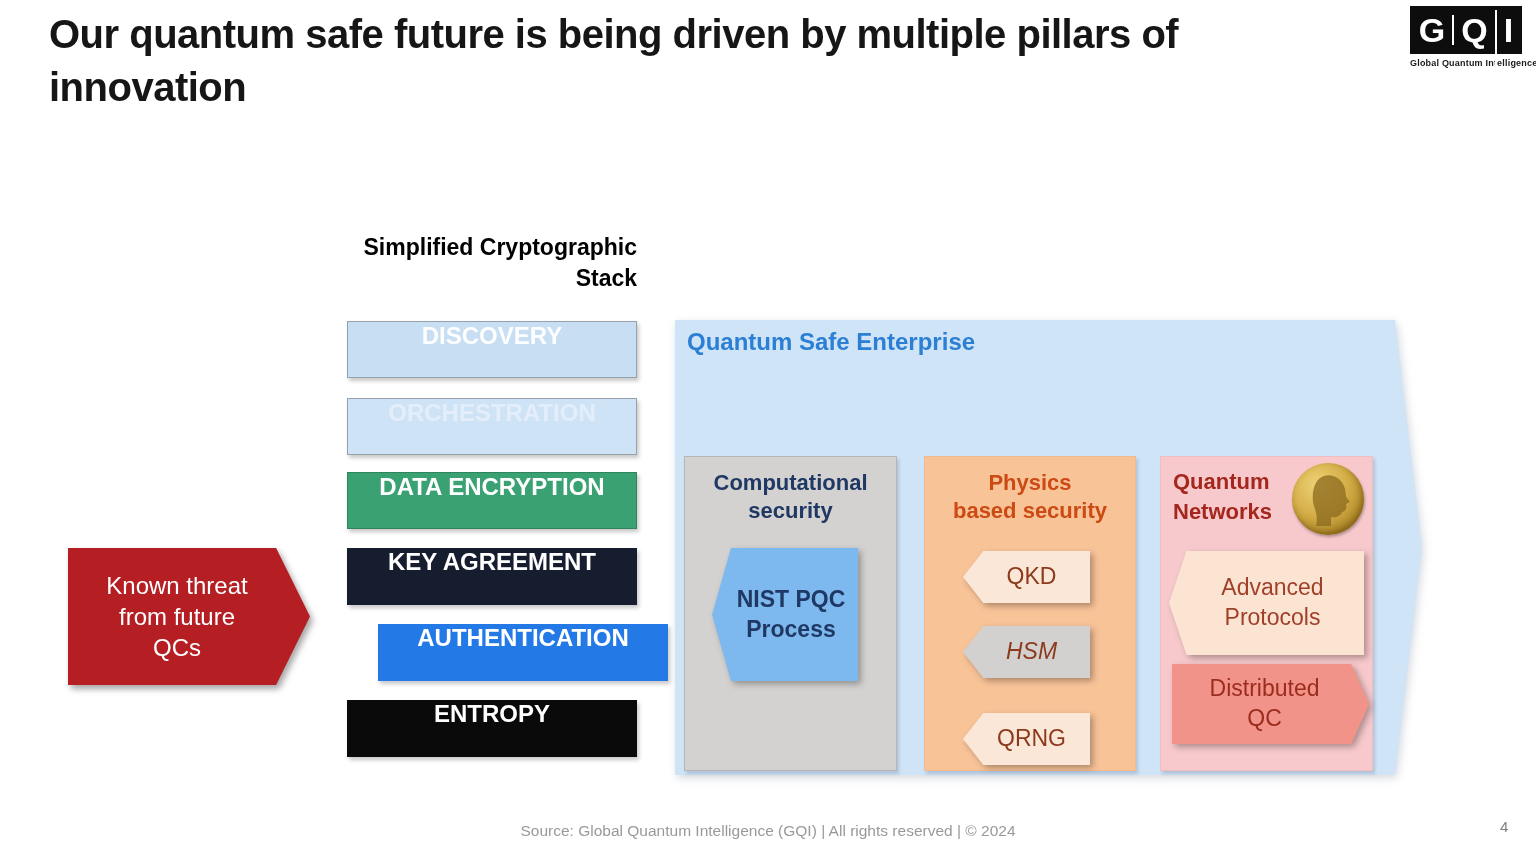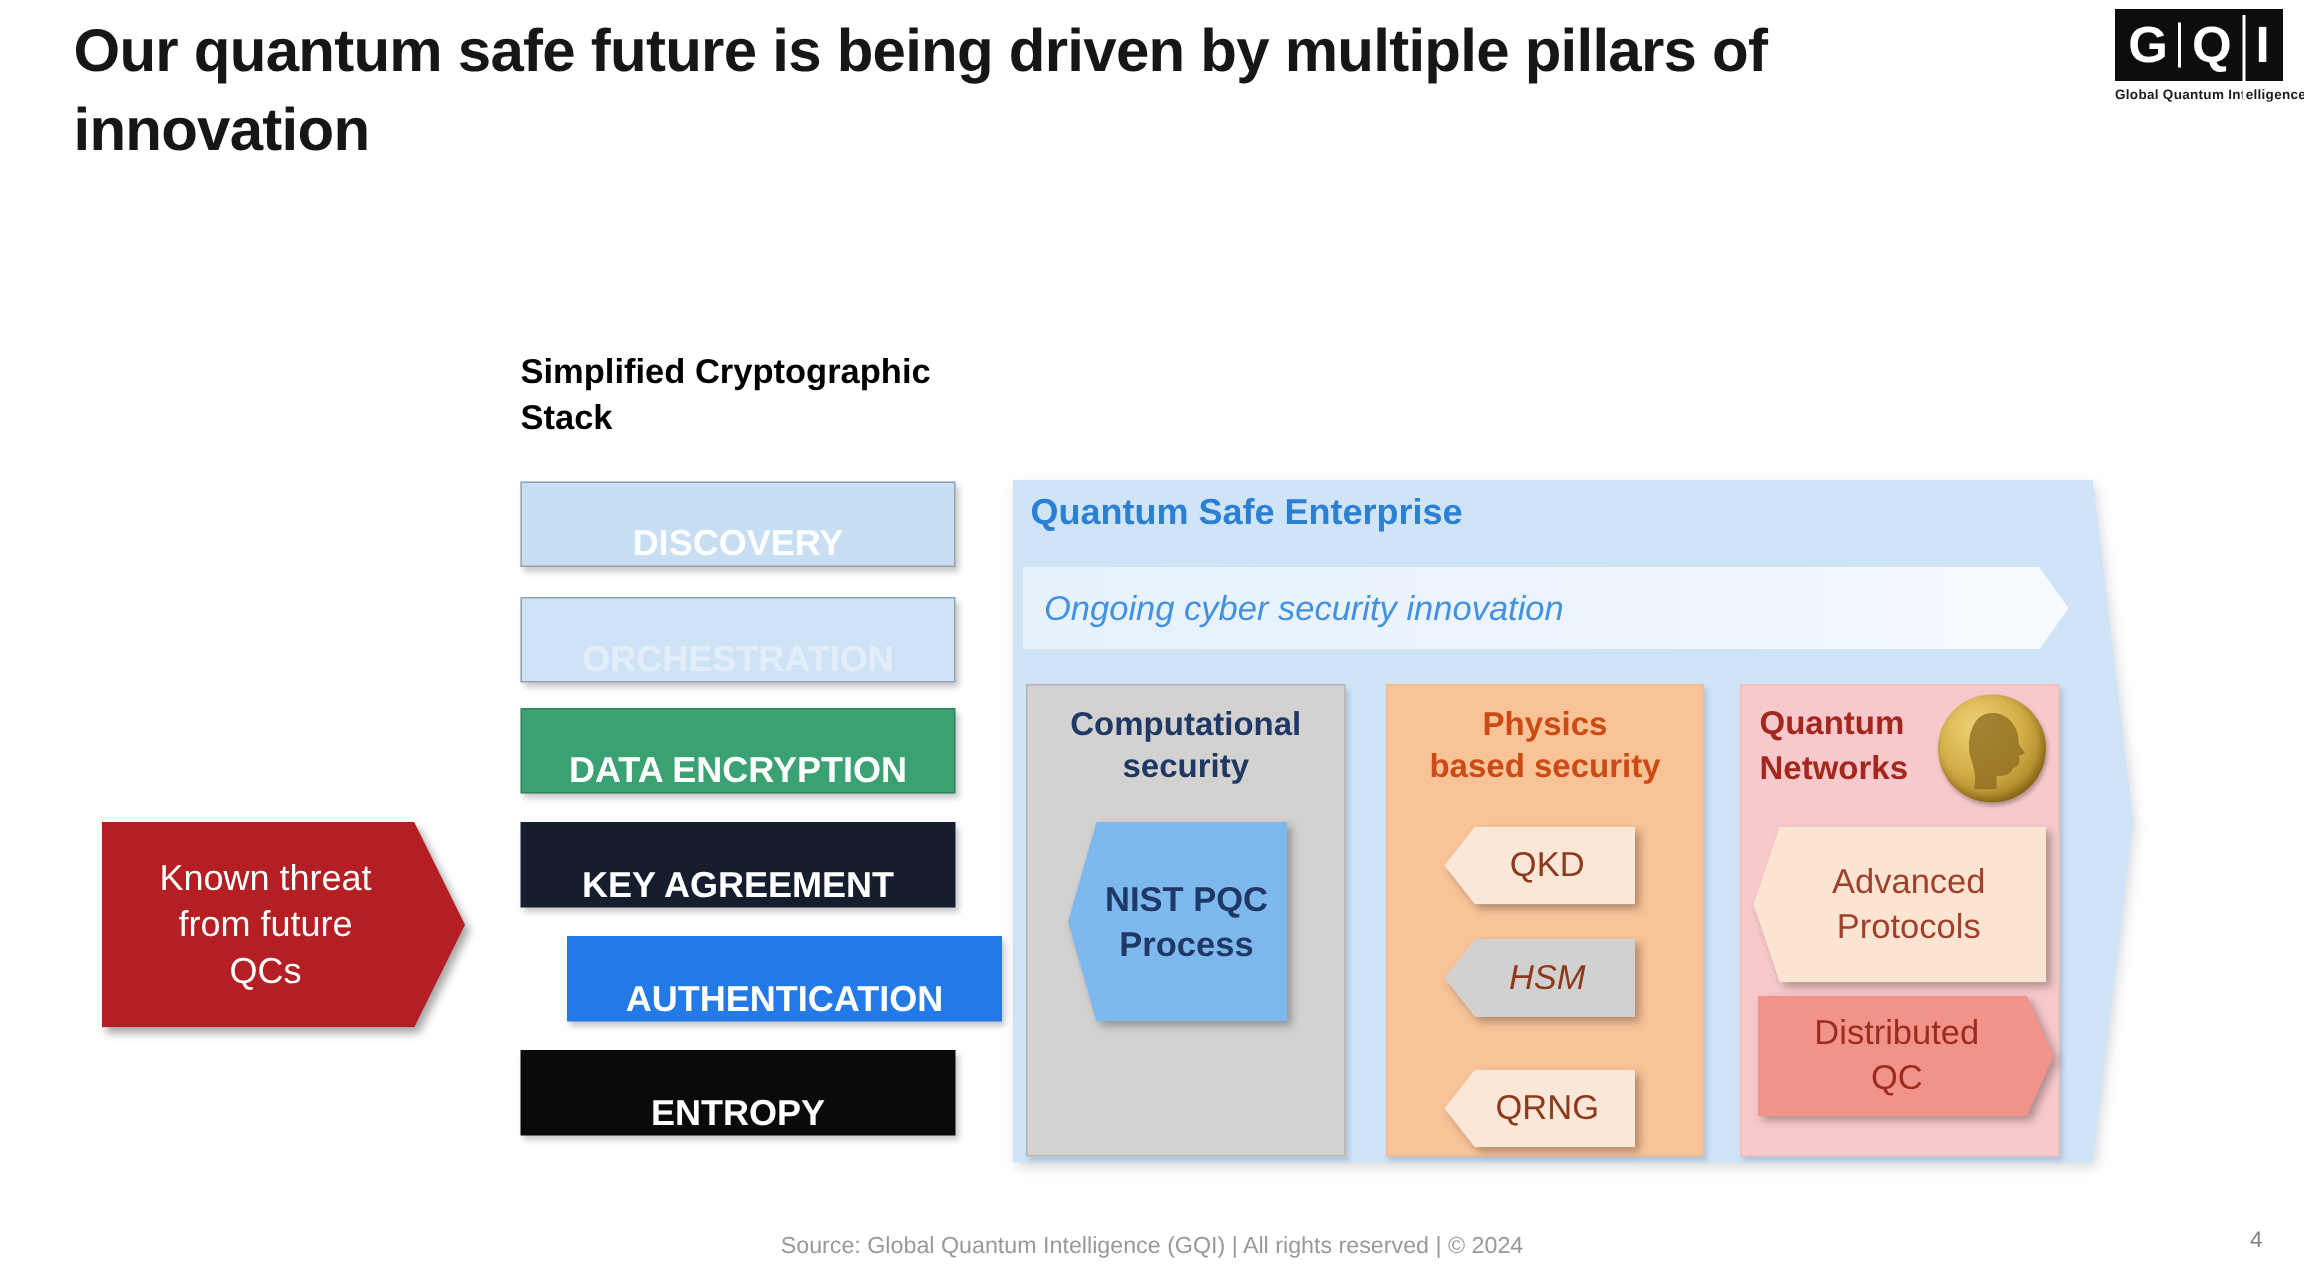--- a/index.html
+++ b/index.html
@@ -14,23 +14,23 @@
   .logo{position:absolute;left:1410px;top:6px;width:112px;text-align:center;}
   .logo-box{position:relative;background:#0d0d0d;color:#ffffff;height:48px;display:flex;
     align-items:center;justify-content:center;gap:7px;font-weight:bold;font-size:34px;
     letter-spacing:0px;overflow:visible;}
   .logo-sep{width:2px;height:30px;background:#ffffff;}
   .logo-sep.tall{height:56px;margin-top:16px;}
   .logo-tagline{font-size:9px;font-weight:bold;color:#1a1a1a;margin-top:4px;
     letter-spacing:0.2px;white-space:nowrap;}
 
   
-  .stack-heading{position:absolute;left:347px;top:232px;width:290px;text-align:left;
+  .stack-heading{position:absolute;left:347px;top:232px;width:290px;text-align:right;
     font-size:23px;font-weight:bold;color:#000000;line-height:1.35;}
-  .layer{position:absolute;left:347px;width:290px;height:57px;display:flex;align-items:flex-end;
+  .layer{position:absolute;left:347px;width:290px;height:57px;display:flex;align-items:flex-start;
     justify-content:center;font-size:24px;font-weight:bold;box-sizing:border-box;
     box-shadow:2px 3px 4px rgba(0,0,0,0.22);}
   .layer-0{top:321px;background:#c8def3;border:1px solid #97a1ac;color:rgba(255,255,255,0.96);}
   .layer-1{top:398px;background:#cfe3f6;border:1px solid #97a1ac;color:#e4eefa;}
   .layer-2{top:472px;background:#3aa173;border:1px solid rgba(0,0,0,0.18);color:#ffffff;}
   .layer-3{top:548px;background:#161d2e;color:#ffffff;}
   .layer-4{top:624px;background:#2379e6;color:#ffffff;margin-left:31px;}
   .layer-5{top:700px;background:#0a0a0a;color:#ffffff;}
 
   
@@ -147,23 +147,20 @@
       <span class="line">QCs</span>
     </div>
   </div>
 
   <div class="panel-wrap">
     <div class="panel"></div>
   </div>
 
   <div class="qse-heading">Quantum Safe Enterprise</div>
 
-  <div class="strip">
-    <span class="strip-text">Ongoing cyber security innovation</span>
-  </div>
 
   <div class="col col-gray">
     <div class="col-heading">
       <span class="line">Computational</span>
       <span class="line">security</span>
     </div>
   </div>
 
   <div class="col col-orange">
     <div class="col-heading">

